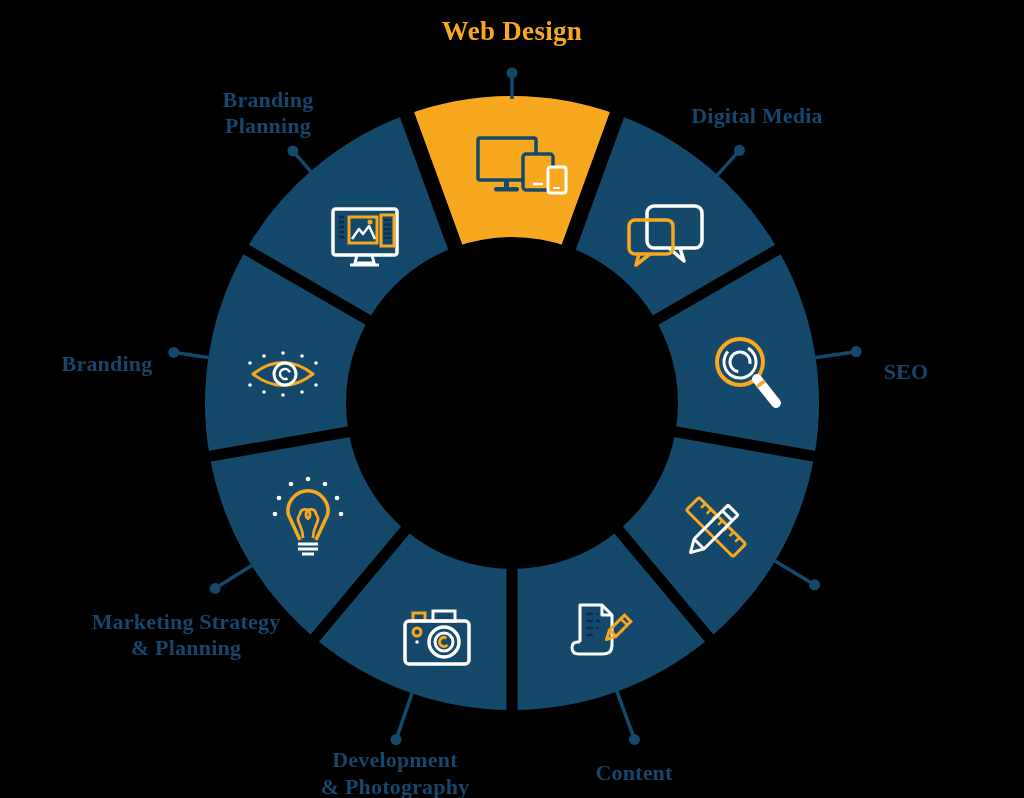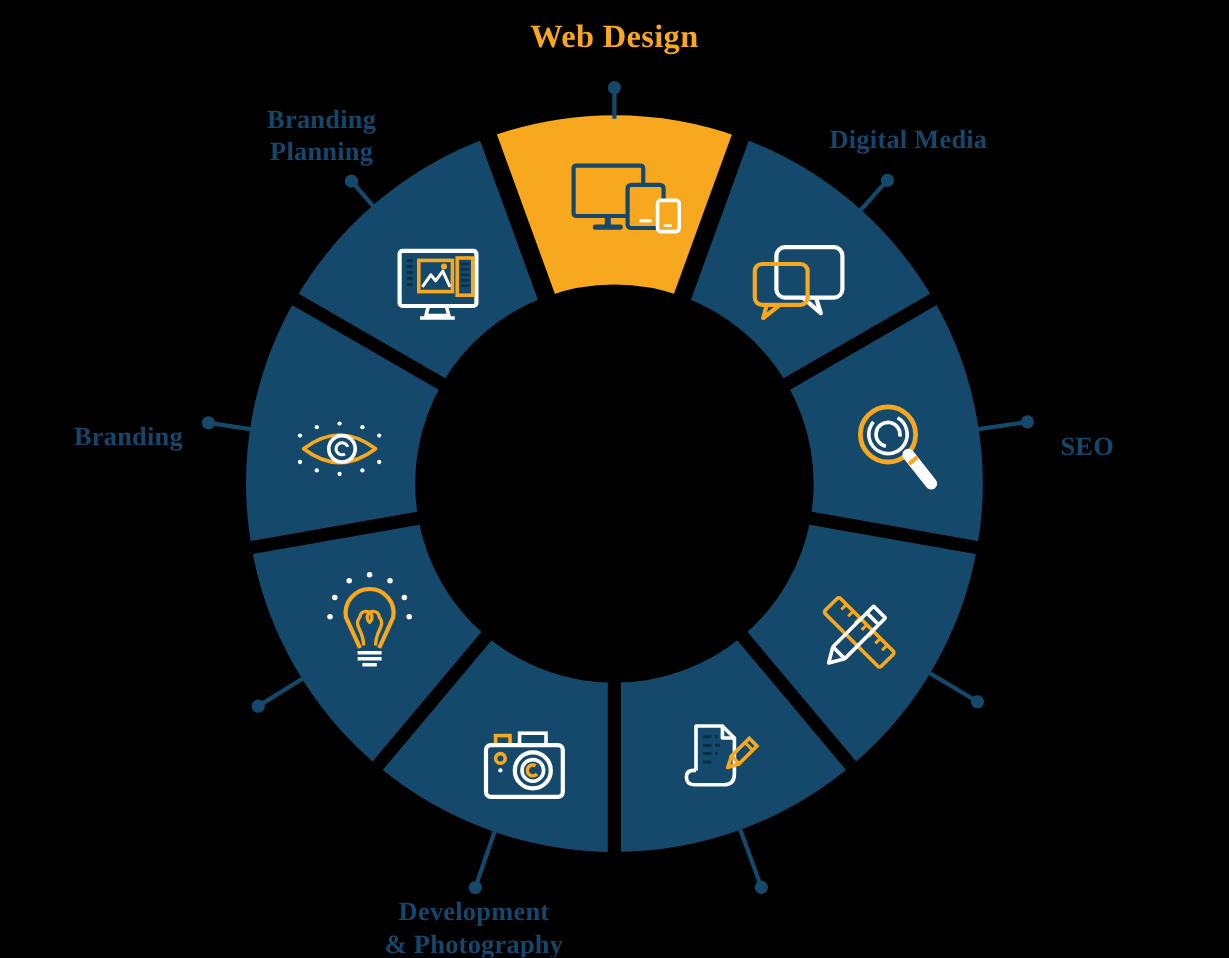--- a/index.html
+++ b/index.html
@@ -173,25 +173,30 @@
   </div>
   <div class="label" style="left:757px;top:116px">
     <span>Digital Media</span>
     <span></span>
   </div>
   <div class="label" style="left:906px;top:372px">
     <span>SEO</span>
     <span></span>
   </div>
   <div class="label lh27" style="left:634px;top:772px">
+    <span>Content</span>
   </div>
   <div class="label lh27" style="left:395px;top:773px">
     <span>Development</span>
     <span>&amp; Photography</span>
   </div>
+  <div class="label" style="left:186px;top:635px">
+    <span>Marketing Strategy</span>
+    <span>&amp; Planning</span>
+  </div>
   <div class="label" style="left:107px;top:364px">
     <span>Branding</span>
     <span></span>
   </div>
   <div class="label" style="left:268px;top:113px">
     <span>Branding</span>
     <span>Planning</span>
   </div>
 </div>
 

